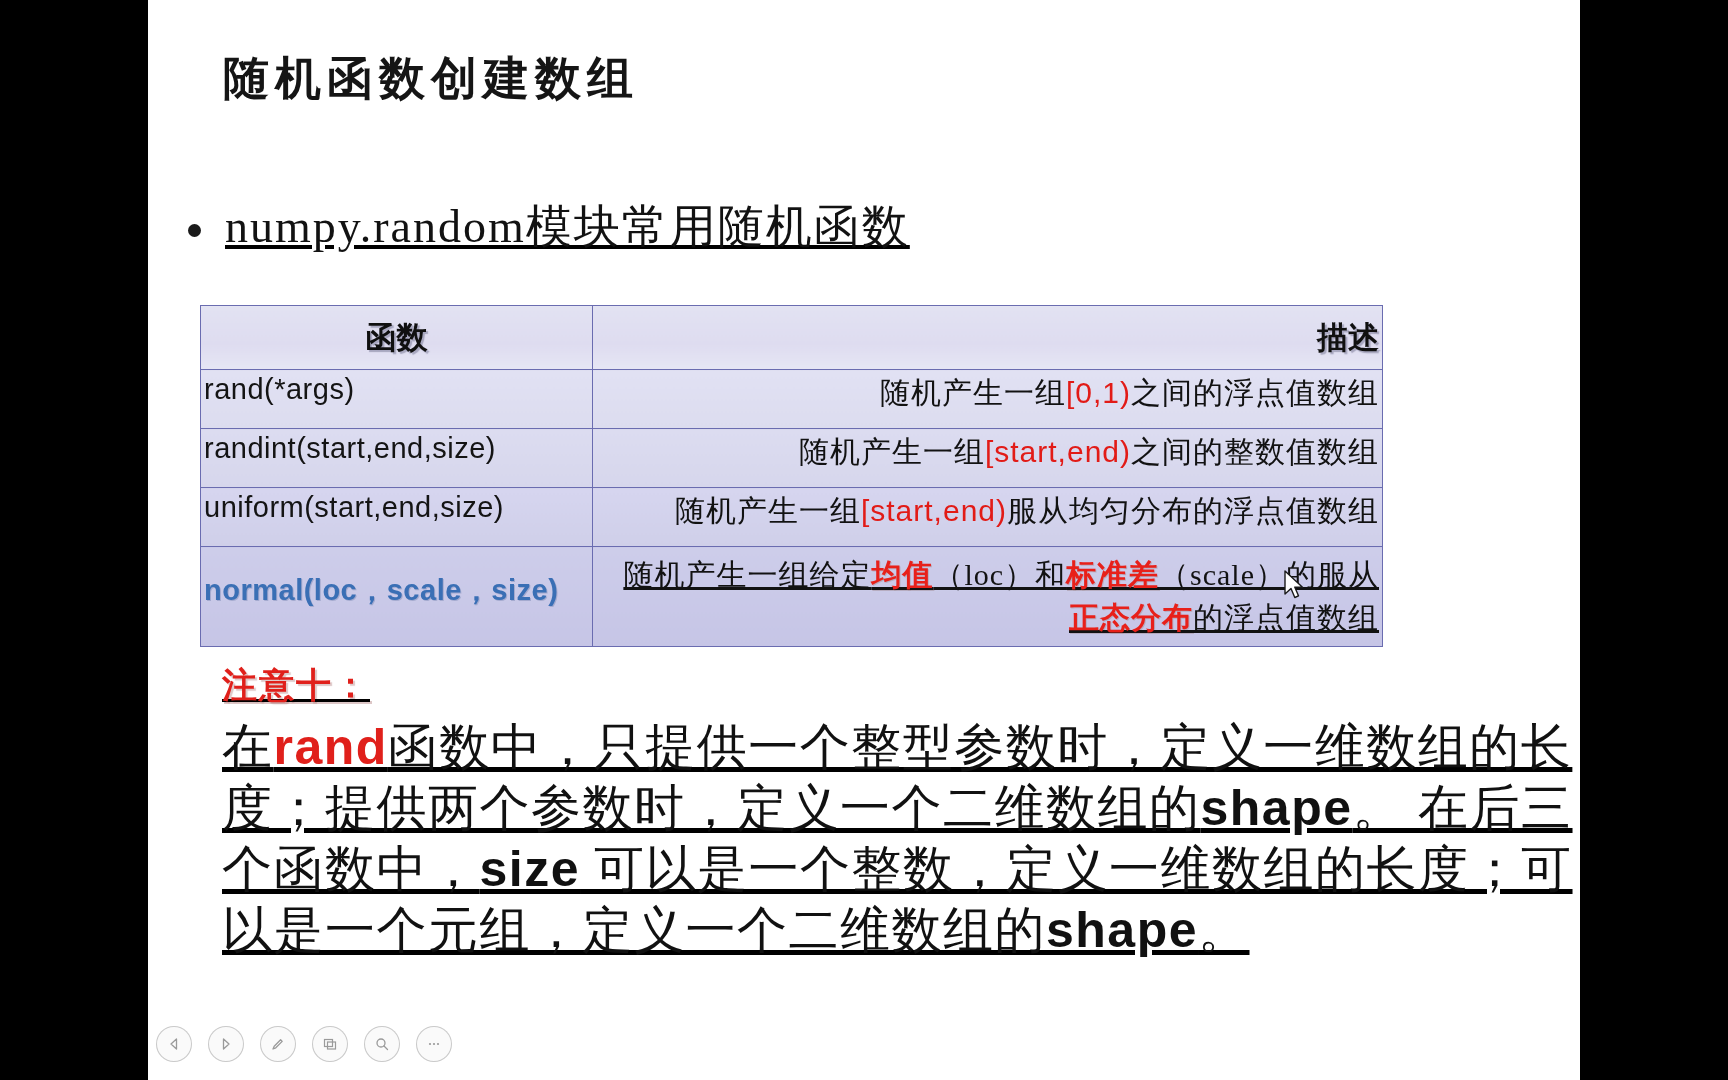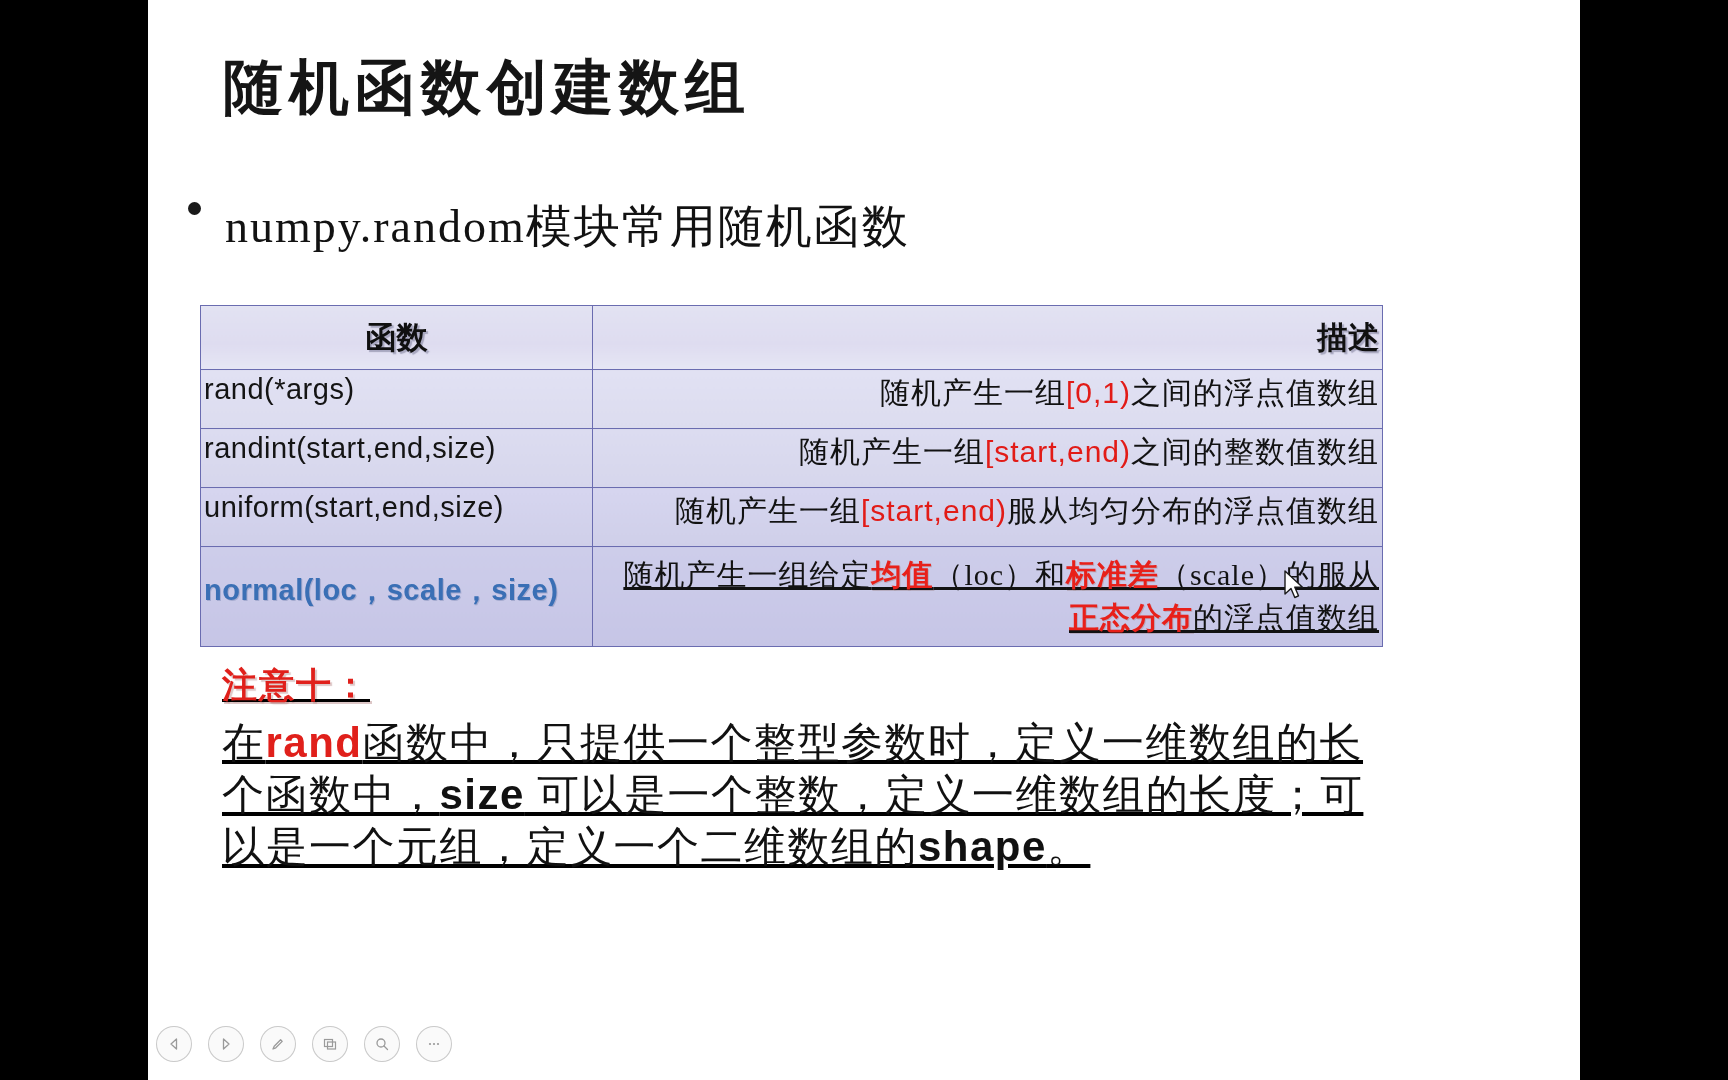--- a/index.html
+++ b/index.html
@@ -29,35 +29,36 @@
     background: #ffffff;
     overflow: hidden;
   }
 
   
   #title {
     position: absolute;
     left: 75px;
     top: 48px;
     font-family: Liberation Mono, monospace;
-    font-size: 60px;
+    font-size: 46px;
     font-weight: 600;
     letter-spacing: 6px;
     color: #151515;
     white-space: nowrap;
   }
 
   
   #bullet-row {
     position: absolute;
     left: 40px;
     top: 196px;
     display: flex;
-    align-items: flex-start;
+    align-items: center;
     white-space: nowrap;
+    text-decoration: underline;
   }
   #bullet-dot {
     width: 13px;
     height: 13px;
     background: #1a1a1a;
     border-radius: 50%;
     margin-right: 24px;
     margin-top: 6px;
   }
   #bullet-text {
@@ -163,21 +164,21 @@
     font-family: "Liberation Serif", serif;
     font-size: 35px;
     font-weight: 700;
     color: #e0201b;
     letter-spacing: 2px;
     text-shadow: 2px 2px 1px rgba(180,130,130,0.45);
     margin-bottom: 8px;
   }
   .note-line {
     font-family: "Liberation Serif", serif;
-    font-size: 42px;
+    font-size: 50px;
     letter-spacing: 1.5px;
     color: #111111;
     line-height: 1.22;
     white-space: nowrap;
   }
   .note-red {
     color: #e0201b;
     font-weight: 700;
     font-family: "Liberation Sans", sans-serif;
   }
@@ -289,20 +290,21 @@
           </tr>
         </tbody>
       </table>
     </div>
 
     <div id="note">
       <div id="note-title">注意十：</div>
 
       <div class="note-line"><span>在</span><span class="note-red">rand</span><span>函数中，只提供一个整型参数时，定义一维数组的长</span></div>
 
+      <div class="note-line"><span>度；提供两个参数时，定义一个二维数组的</span><span class="note-bold-en">shape</span><span>。 在后三</span></div>
 
       <div class="note-line"><span>个函数中，</span><span class="note-bold-en">size</span><span> 可以是一个整数，定义一维数组的长度；可</span></div>
 
       <div class="note-line"><span>以是一个元组，定义一个二维数组的</span><span class="note-bold-en">shape</span><span>。</span></div>
     </div>
 
     <svg id="cursor" viewBox="0 0 24 32">
       <path d="M2 1 L2 24 L8 18.5 L11.8 27.5 L15.5 25.8 L11.8 17.2 L19.5 17.2 Z" fill="#ffffff" stroke="#1a1a1a" stroke-width="1.4" stroke-linejoin="round"></path>
     </svg>
 

